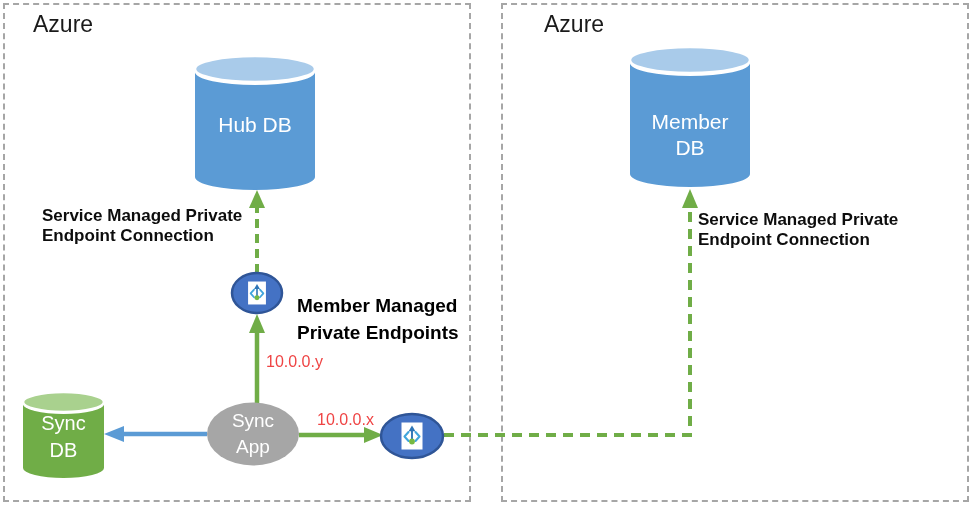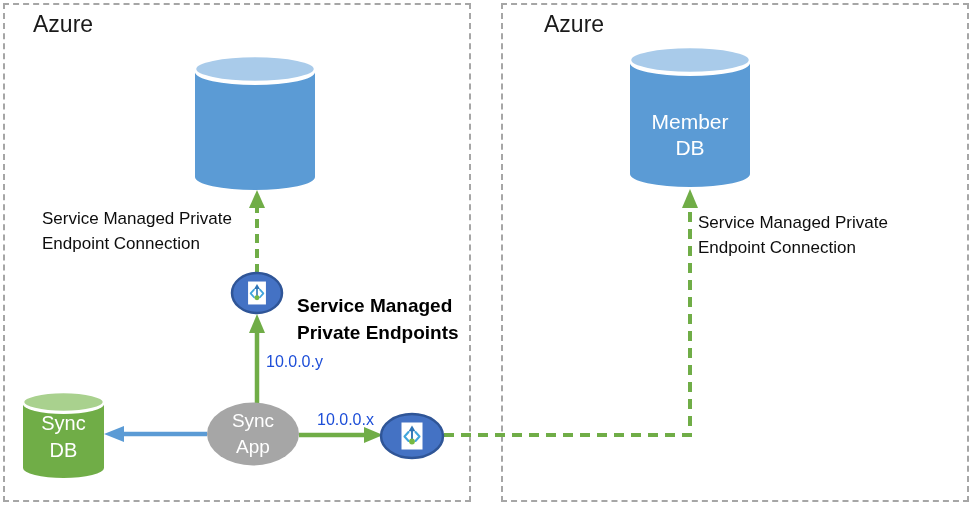--- a/index.html
+++ b/index.html
@@ -6,23 +6,23 @@
   .canvas{
     position:relative;width:975px;height:508px;overflow:hidden;background:#ffffff;
     font-family:"Liberation Sans","DejaVu Sans",sans-serif;color:#161616;
   }
   .region{position:absolute;top:3px;width:464px;height:495px;border:2px dashed #a6a6a6;background:transparent;}
   .region-left{left:3px;}
   .region-right{left:501px;}
   .overlay{position:absolute;left:0;top:0;}
   .region-title{position:absolute;font-size:23px;line-height:26px;color:#1a1a1a;}
   .shape-label{position:absolute;text-align:center;color:#ffffff;white-space:pre-line;}
-  .anno{position:absolute;font-size:17px;line-height:25px;color:#0d0d0d;white-space:pre-line;}
+  .anno{position:absolute;font-size:17px;line-height:20px;color:#0d0d0d;white-space:pre-line;font-weight:bold;}
   .anno-bold{position:absolute;font-size:19px;line-height:27px;font-weight:bold;color:#000000;white-space:pre-line;}
-  .ip{position:absolute;font-size:16px;line-height:20px;color:#1d4ed8;}
+  .ip{position:absolute;font-size:16px;line-height:20px;color:#ef4444;}
 </style>
 </head>
 <body>
 
 <div class="canvas">
 
   <div class="region region-left"></div>
   <div class="region region-right"></div>
 
   <svg class="overlay" width="975" height="508" viewBox="0 0 975 508">
@@ -92,29 +92,30 @@
         <line x1="0" y1="5" x2="0" y2="-5.5" stroke="#2E75B6" stroke-width="1.9"></line>
         <polygon points="0,-10.5 -3.4,-4.8 3.4,-4.8" fill="#2E75B6"></polygon>
         <circle cx="0" cy="5.5" r="2.9" fill="#76B943"></circle>
       </g>
     </g>
   </svg>
 
   <div class="region-title" style="left:33px;top:11px">Azure</div>
   <div class="region-title" style="left:544px;top:11px">Azure</div>
 
+  <div class="shape-label" style="left:195px;top:112px;width:120px;font-size:21px;line-height:26px">Hub DB</div>
   <div class="shape-label" style="left:630px;top:109px;width:120px;font-size:21px;line-height:26px">Member
 DB</div>
   <div class="shape-label" style="left:23px;top:410px;width:81px;font-size:20px;line-height:27px">Sync
 DB</div>
   <div class="shape-label" style="left:207px;top:408px;width:92px;font-size:19px;line-height:26px">Sync
 App</div>
 
   <div class="anno" style="left:42px;top:206px">Service Managed Private
 Endpoint Connection</div>
   <div class="anno" style="left:698px;top:210px">Service Managed Private
 Endpoint Connection</div>
-  <div class="anno-bold" style="left:297px;top:292px">Service Managed
+  <div class="anno-bold" style="left:297px;top:292px">Member Managed
 Private Endpoints</div>
   <div class="ip" style="left:266px;top:352px">10.0.0.y</div>
   <div class="ip" style="left:317px;top:410px">10.0.0.x</div>
 
 </div>
 
 </body></html>

